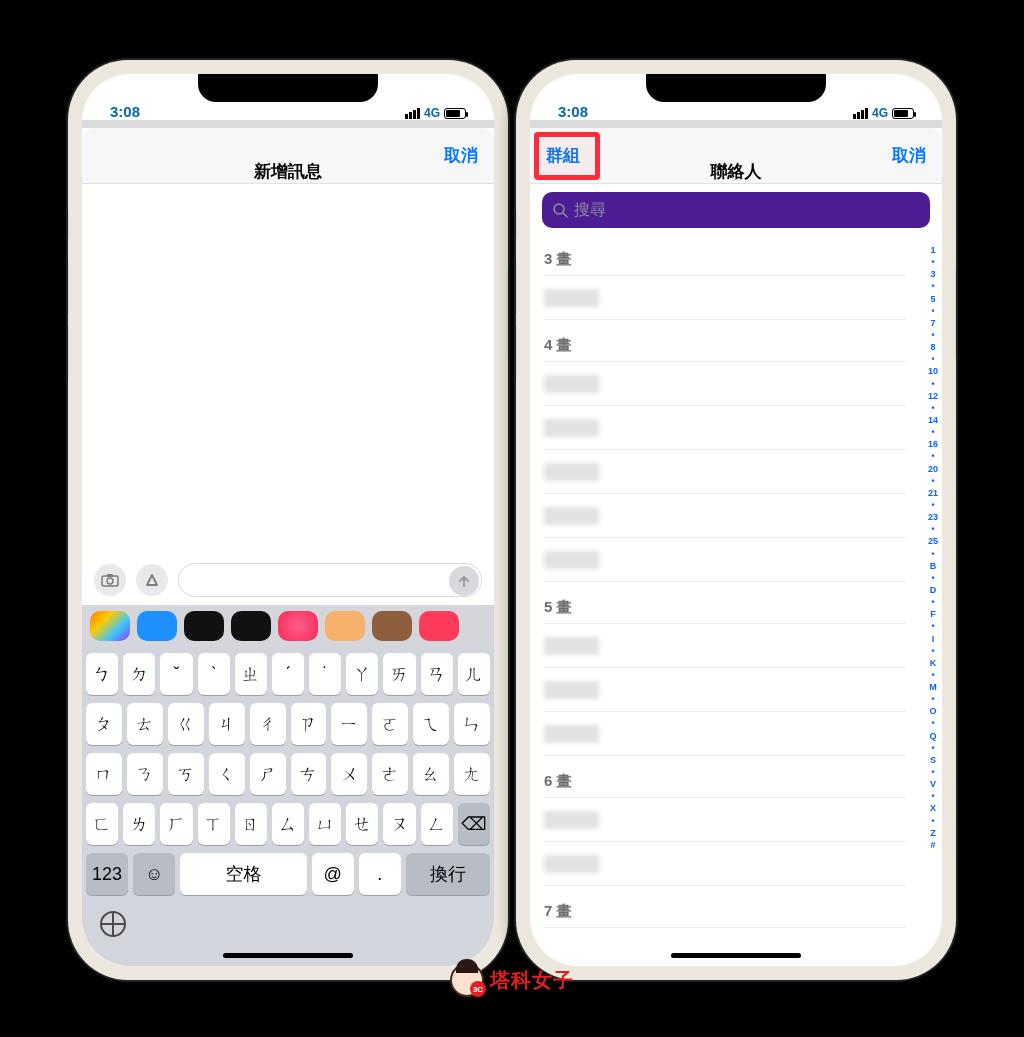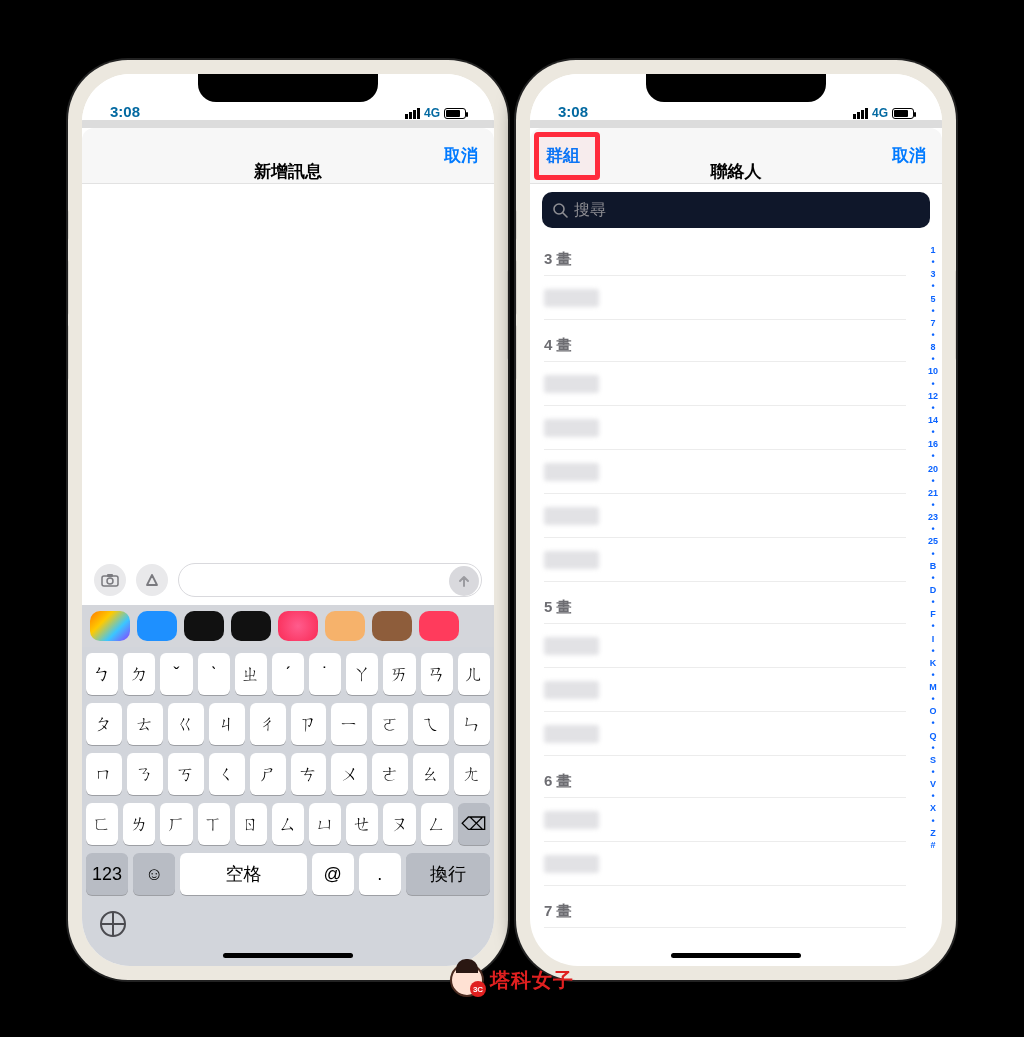--- a/index.html
+++ b/index.html
@@ -161,21 +161,21 @@
   .key.wide2{ flex:2;}
   .key.wide3{ flex:3;}
   .bottom-row{ display:flex; align-items:center; padding:8px 14px 10px; background:#d2d5db;}
   .globe{ width:26px;height:26px;border:2px solid #4b4b50;border-radius:50%;position:relative;}
   .globe::before{content:"";position:absolute;left:50%;top:0;bottom:0;width:2px;background:#4b4b50;transform:translateX(-50%);} 
   .globe::after{content:"";position:absolute;top:50%;left:0;right:0;height:2px;background:#4b4b50;transform:translateY(-50%);} 
   .homebar{ width:130px;height:5px;background:#000;border-radius:3px;margin:6px auto 8px;}
 
   
   .searchbar {
-    margin:8px 12px 6px; height:36px; background:#0f172a; border-radius:10px;
+    margin:8px 12px 6px; height:36px; background:#4c1d95; border-radius:10px;
     display:flex; align-items:center; padding:0 10px; color:#8e8e93; font-size:16px; gap:6px;
   }
   .contacts { flex:1; overflow:hidden; position:relative; padding-left:14px; padding-right:36px;}
   .section-h { font-size:15px; font-weight:600; color:#6d6d72; padding:16px 0 6px; border-bottom:1px solid #ececec;}
   .contact-row { height:44px; border-bottom:1px solid #ececec; display:flex; align-items:center;}
   .blur { width:55px; height:18px; background:#e2e2e5; border-radius:3px; filter:blur(2px);}
   .index {
     position:absolute; right:4px; top:10px; bottom:0;
     display:flex; flex-direction:column; align-items:center;
     font-size:9px; color:#0a63ff; line-height:1.35; font-weight:600;

